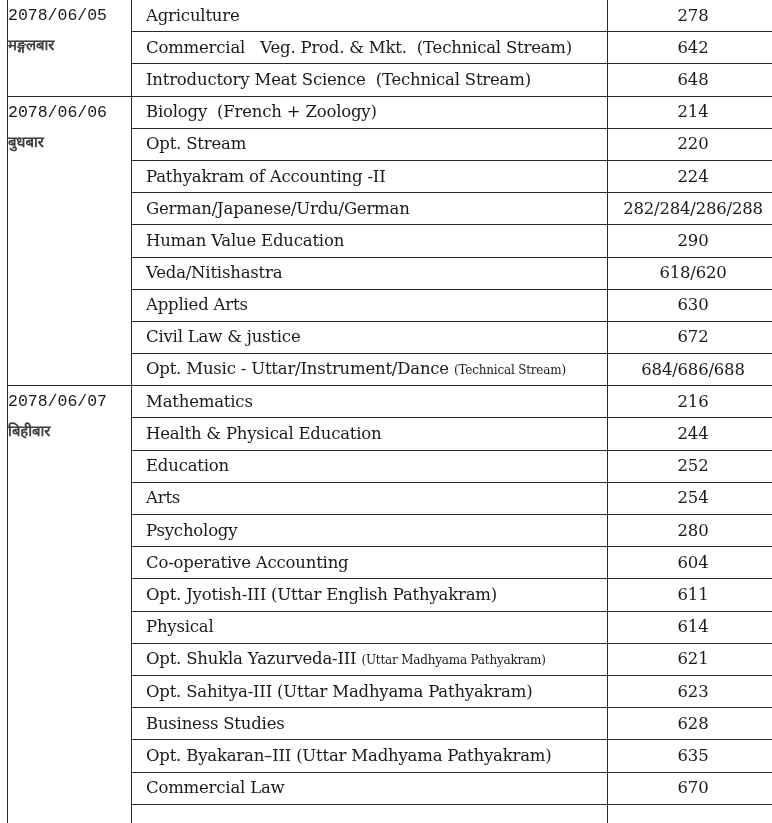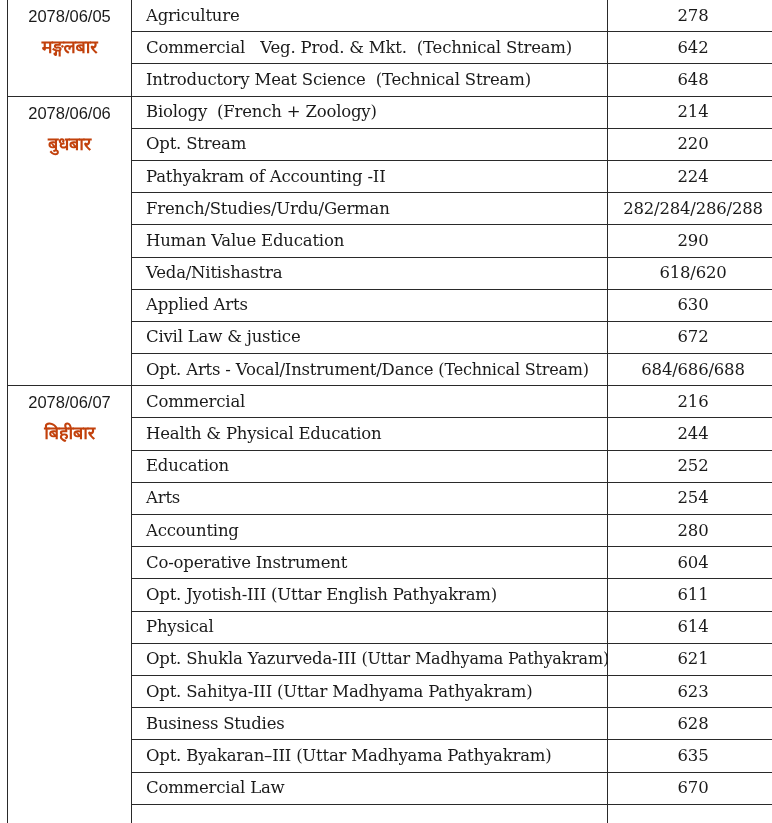--- a/index.html
+++ b/index.html
@@ -18,28 +18,28 @@
       padding: 0;
       vertical-align: middle;
       font-size: 16.5px;
       line-height: 18px;
       letter-spacing: -0.2px;
     }
     table.exam tr:first-child td { border-top: none; }
     td.date-cell {
       width: 123px;
       vertical-align: top !important;
-      text-align: center;
-      font-family: Liberation Sans, sans-serif;
+      text-align: left;
+      font-family: Liberation Mono, monospace;
     }
     .date-text { display: block; font-size: 16.5px; padding-top: 7px; letter-spacing: 0; }
-    .day-text { display: block; font-size: 18px; padding-top: 13px; font-weight: bold; color: #c2410c; }
+    .day-text { display: block; font-size: 15px; padding-top: 13px; font-weight: bold; color: #404040; }
     td.subject-cell { width: 461px; padding-left: 14px !important; white-space: nowrap; }
     td.code-cell { width: 170px; text-align: center; }
-    .note { font-size: 16px; }
+    .note { font-size: 12px; }
     .code-small { font-size: 12.5px; }
     .bottom-row td { height: 6px; border-bottom: none; }
   </style>
 </head>
 <body>
 
 <div class="sheet">
   <table class="exam">
     <tbody>
 
@@ -70,70 +70,70 @@
       </tr>
       <tr>
         <td class="subject-cell"><span>Opt. Stream</span></td>
         <td class="code-cell">220</td>
       </tr>
       <tr>
         <td class="subject-cell"><span>Pathyakram of Accounting -II</span></td>
         <td class="code-cell">224</td>
       </tr>
       <tr>
-        <td class="subject-cell"><span>French/Studies/Urdu/German</span></td>
+        <td class="subject-cell"><span>German/Japanese/Urdu/German</span></td>
         <td class="code-cell code-small">282/284/286/288</td>
       </tr>
       <tr>
         <td class="subject-cell"><span>Human Value Education</span></td>
         <td class="code-cell">290</td>
       </tr>
       <tr>
         <td class="subject-cell"><span>Veda/Nitishastra</span></td>
         <td class="code-cell">618/620</td>
       </tr>
       <tr>
         <td class="subject-cell"><span>Applied Arts</span></td>
         <td class="code-cell">630</td>
       </tr>
       <tr>
         <td class="subject-cell"><span>Civil Law &amp; justice</span></td>
         <td class="code-cell">672</td>
       </tr>
       <tr>
-        <td class="subject-cell"><span style="white-space:pre">Opt. Arts - Vocal/Instrument/Dance </span><span class="note">(Technical Stream)</span></td>
+        <td class="subject-cell"><span style="white-space:pre">Opt. Music - Uttar/Instrument/Dance </span><span class="note">(Technical Stream)</span></td>
         <td class="code-cell">684/686/688</td>
       </tr>
 
       <tr>
         <td class="date-cell" rowspan="14">
           <span class="date-text">2078/06/07</span>
           <span class="day-text">बिहीबार</span>
         </td>
-        <td class="subject-cell"><span>Commercial</span></td>
+        <td class="subject-cell"><span>Mathematics</span></td>
         <td class="code-cell">216</td>
       </tr>
       <tr>
         <td class="subject-cell"><span>Health &amp; Physical Education</span></td>
         <td class="code-cell">244</td>
       </tr>
       <tr>
         <td class="subject-cell"><span>Education</span></td>
         <td class="code-cell">252</td>
       </tr>
       <tr>
         <td class="subject-cell"><span>Arts</span></td>
         <td class="code-cell">254</td>
       </tr>
       <tr>
-        <td class="subject-cell"><span>Accounting</span></td>
+        <td class="subject-cell"><span>Psychology</span></td>
         <td class="code-cell">280</td>
       </tr>
       <tr>
-        <td class="subject-cell"><span>Co-operative Instrument</span></td>
+        <td class="subject-cell"><span>Co-operative Accounting</span></td>
         <td class="code-cell">604</td>
       </tr>
       <tr>
         <td class="subject-cell"><span>Opt. Jyotish-III (Uttar English Pathyakram)</span></td>
         <td class="code-cell">611</td>
       </tr>
       <tr>
         <td class="subject-cell"><span>Physical</span></td>
         <td class="code-cell">614</td>
       </tr>

